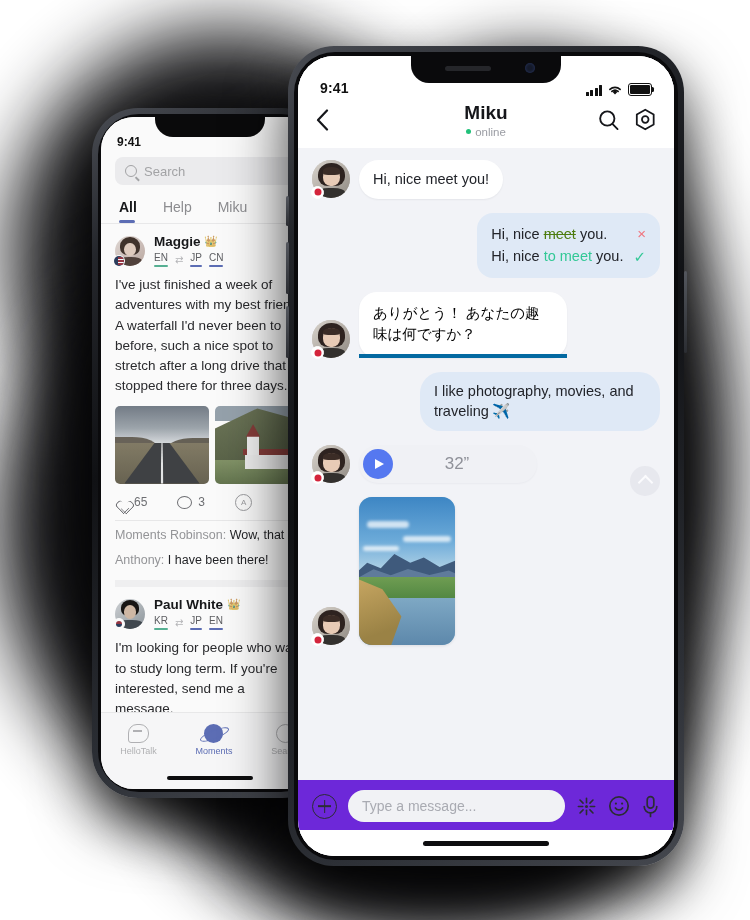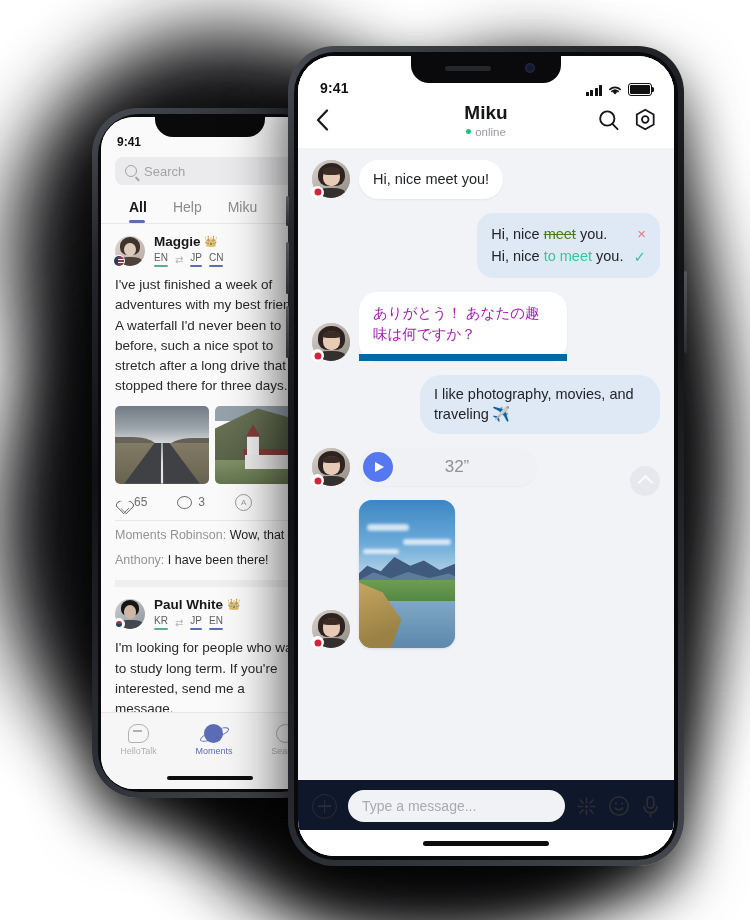--- a/index.html
+++ b/index.html
@@ -73,59 +73,59 @@
   .b-white{background:#fff;border-radius:20px;box-shadow:0 1px 2px rgba(20,20,40,.06);}
   .b-blue{background:#dfe9f6;border-radius:21px;}
   .b-corr{background:#dfe9f6;border-radius:16px;padding:10px 14px;max-width:232px;}
   .corr-line{display:flex;align-items:center;justify-content:space-between;gap:10px;font-size:14.5px;line-height:1.5;color:#22242a;}
   .strike{color:#4d7c0f;text-decoration:line-through;}
   .ok-word{color:#32c896;}
   .mk-x{color:#f0757f;font-size:15px;}
   .mk-v{color:#32c896;font-size:15px;}
 
   .b-trans{background:#fff;border-radius:18px;padding:0;max-width:208px;box-shadow:0 1px 2px rgba(20,20,40,.06);}
-  .b-trans .jp{padding:11px 14px 10px;font-size:14.5px;line-height:1.4;color:#a21caf;border-bottom:7px solid #0369a1;}
+  .b-trans .jp{padding:11px 14px 10px;font-size:14.5px;line-height:1.4;color:#000000;border-bottom:4px solid #0369a1;}
   .b-trans .en{padding:11px 14px 12px;font-size:14.5px;line-height:1.35;color:#22242a;}
 
   .scroll-up{position:absolute;right:14px;top:318px;width:30px;height:30px;border-radius:50%;background:#e7e8ee;display:flex;align-items:center;justify-content:center;}
   .chev-up{width:9px;height:9px;border-left:2.2px solid #fbfbfd;border-top:2.2px solid #fbfbfd;transform:rotate(45deg);margin-top:3px;}
 
   .voice{display:flex;align-items:center;gap:0;background:#f0f1f5;border-radius:19px;height:38px;width:178px;padding:0;position:relative;box-shadow:0 1px 2px rgba(20,20,40,.04);}
   .play{width:30px;height:30px;border-radius:50%;background:#5578f0;margin-left:4px;display:flex;align-items:center;justify-content:center;flex:0 0 auto;}
   .play i{width:0;height:0;border-left:9px solid #fff;border-top:5.5px solid transparent;border-bottom:5.5px solid transparent;margin-left:3px;display:block;}
   .voice-dur{flex:1;text-align:center;font-size:17px;color:#8f9199;padding-right:16px;}
 
   .photo-msg{width:96px;height:148px;border-radius:13px;overflow:hidden;position:relative;background:#86b8d8;box-shadow:0 1px 3px rgba(20,20,40,.1);}
   .ph-sky{position:absolute;left:0;right:0;top:0;height:52%;background:linear-gradient(180deg,#3d86c4 0%,#6aa9d8 55%,#b9d7e8 100%);}
   .ph-cloud{position:absolute;background:rgba(255,255,255,.72);border-radius:40px;filter:blur(1.4px);}
   .ph-mtn{position:absolute;left:-8%;top:34%;width:118%;height:20%;background:#3f5a7c;clip-path:polygon(0 100%,14% 52%,26% 70%,38% 22%,52% 52%,64% 34%,78% 66%,92% 44%,100% 70%,100% 100%);}
   .ph-mtn2{position:absolute;left:-5%;top:44%;width:112%;height:12%;background:#5f7b9b;clip-path:polygon(0 100%,18% 40%,34% 74%,50% 38%,70% 72%,88% 46%,100% 80%,100% 100%);}
   .ph-field{position:absolute;left:0;right:0;top:54%;height:16%;background:linear-gradient(180deg,#6f9d52 0%,#4f8541 100%);}
   .ph-water{position:absolute;left:0;right:0;bottom:0;height:32%;background:linear-gradient(180deg,#7ea8c4 0%,#5d88ab 100%);}
   .ph-grass{position:absolute;left:-6%;bottom:0;width:76%;height:46%;background:linear-gradient(160deg,#c9a863 0%,#9a8245 70%);clip-path:polygon(0 0,40% 18%,66% 58%,52% 100%,0 100%);}
 
-  .composer{flex:0 0 auto;background:#0f172a;padding:10px 14px 8px;display:flex;align-items:center;gap:11px;}
+  .composer{flex:0 0 auto;background:#6d28d9;padding:10px 14px 8px;display:flex;align-items:center;gap:11px;}
   .plus{width:23px;height:23px;border-radius:50%;border:1.6px solid #2b2d33;position:relative;flex:0 0 auto;}
   .plus::before,.plus::after{content:"";position:absolute;background:#2b2d33;}
   .plus::before{left:50%;top:5px;bottom:5px;width:1.7px;transform:translateX(-50%);}
   .plus::after{top:50%;left:5px;right:5px;height:1.7px;transform:translateY(-50%);}
   .msg-input{flex:1;height:32px;background:#f1f2f5;border-radius:16px;display:flex;align-items:center;padding:0 14px;font-size:14px;color:#a9abb2;}
   .homebar{height:26px;background:#fff;display:flex;align-items:center;justify-content:center;flex:0 0 auto;}
   .homebar i{width:126px;height:5px;border-radius:3px;background:#0d0d0f;display:block;}
 
   
   .b-screen{position:absolute;inset:0;background:#fff;display:flex;flex-direction:column;filter:saturate(.55) brightness(.98) blur(.25px);}
   .b-notch{width:110px;height:20px;}
   .b-status{height:32px;display:flex;align-items:flex-end;padding:0 16px 3px;flex:0 0 auto;}
   .b-time{font-size:12px;font-weight:bold;color:#111;}
   .b-searchwrap{padding:5px 14px 8px;flex:0 0 auto;}
   .b-search{height:28px;background:#f0f0f3;border-radius:8px;display:flex;align-items:center;gap:7px;padding:0 10px;font-size:13px;color:#a5a6ab;}
   .mag{width:10px;height:10px;border:1.5px solid #a5a6ab;border-radius:50%;position:relative;flex:0 0 auto;}
   .mag::after{content:"";position:absolute;right:-4px;bottom:-3px;width:5px;height:1.5px;background:#a5a6ab;transform:rotate(45deg);}
-  .b-tabs{display:flex;gap:26px;padding:0 28px;border-bottom:1px solid #ededef;flex:0 0 auto;}
+  .b-tabs{display:flex;gap:26px;padding:0 18px;border-bottom:1px solid #ededef;flex:0 0 auto;}
   .b-tab{padding:6px 0 8px;font-size:14px;color:#8e8f95;position:relative;}
   .b-tab.active{color:#17181c;font-weight:bold;}
   .b-tab.active::after{content:"";position:absolute;left:0;right:2px;bottom:0;height:3px;border-radius:2px;background:#4e6ef2;}
   .b-feed{flex:1;overflow:hidden;}
   .post{padding:10px 14px 0;}
   .p-head{display:flex;align-items:center;gap:9px;}
   .p-av{width:30px;height:30px;border-radius:50%;position:relative;flex:0 0 auto;}
   .p-av .pi{width:100%;height:100%;border-radius:50%;overflow:hidden;position:relative;}
   .p-av .pflag{position:absolute;left:-2px;bottom:-1px;width:12px;height:12px;border-radius:50%;border:1.4px solid #fff;box-sizing:border-box;overflow:hidden;background:#fff;}
   .p-name{font-size:13.5px;font-weight:bold;color:#17181c;display:flex;align-items:center;gap:4px;}

